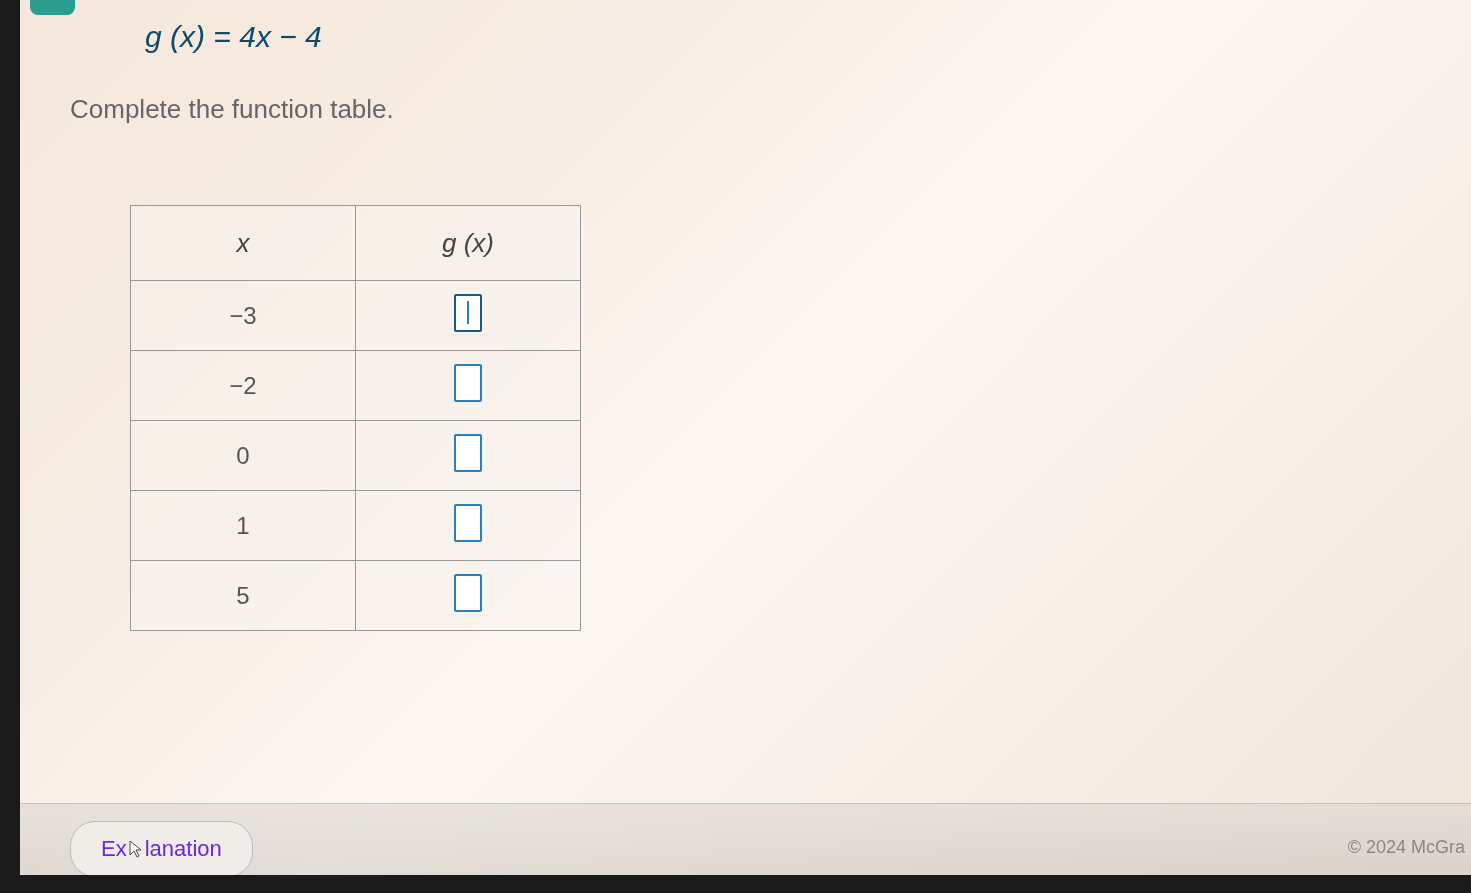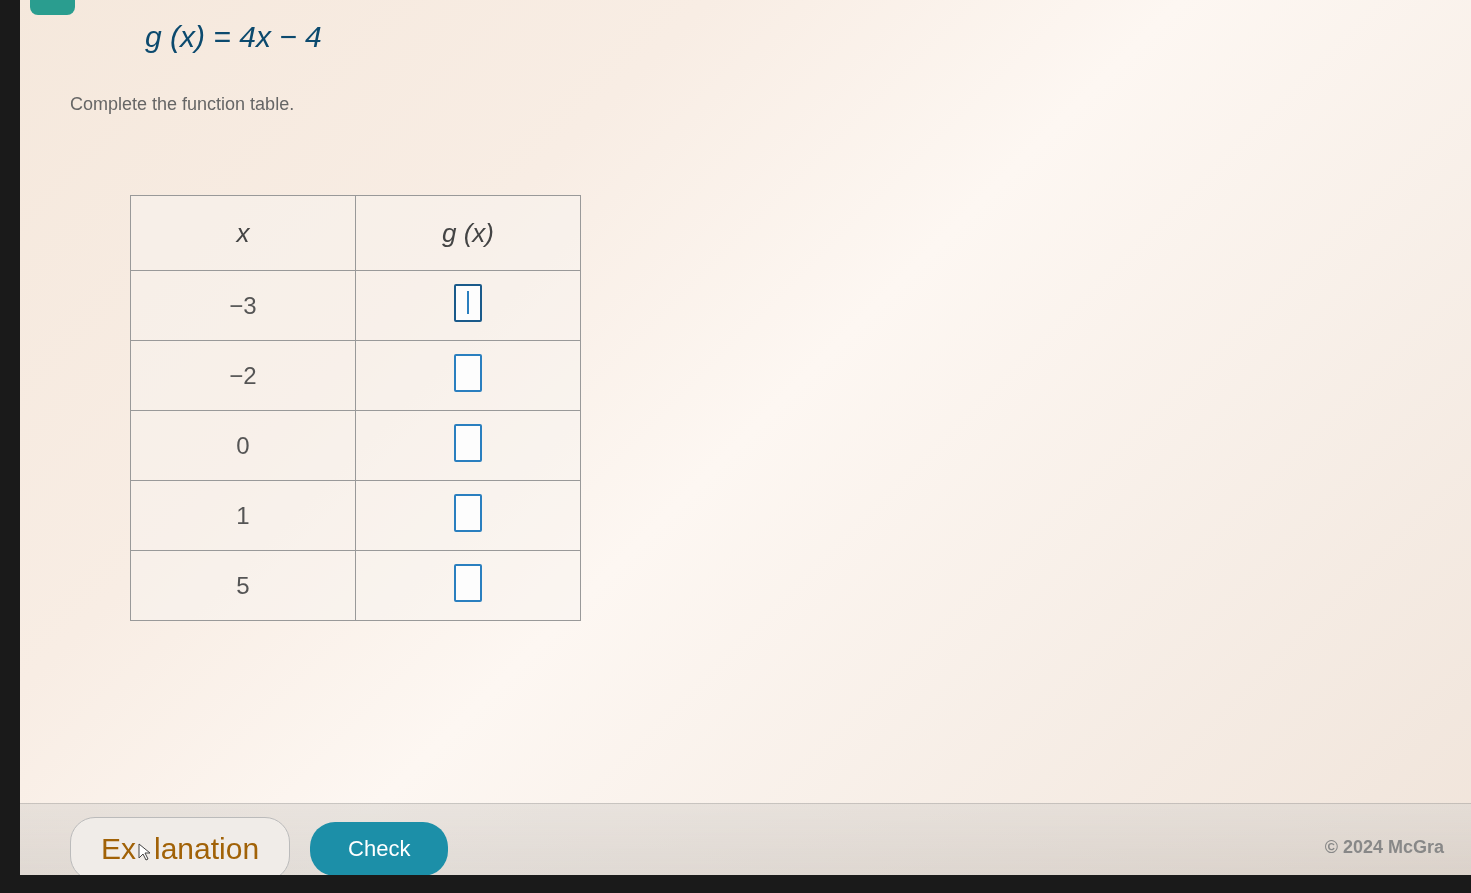--- a/index.html
+++ b/index.html
@@ -59,21 +59,21 @@
     
     .equation {
       font-size: 30px;
       color: #0c4a6e;
       margin-left: 75px;
       margin-bottom: 40px;
       font-style: italic;
     }
     
     .instruction {
-      font-size: 18px;
+      font-size: 26px;
       color: #666;
       margin-bottom: 80px;
       font-weight: 500;
     }
     
     .function-table {
       margin-left: 60px;
       border-collapse: collapse;
       background: rgba(248, 244, 240, 0.5);
     }
@@ -137,45 +137,44 @@
       align-items: center;
       padding: 0 50px;
       border-top: 1px solid rgba(150,150,150,0.3);
     }
     
     .explanation-btn {
       background: #f0ece8;
       border: 1px solid #bbb;
       border-radius: 25px;
       padding: 14px 30px;
-      font-size: 30px;
-      color: #a16207;
+      font-size: 22px;
+      color: #6d28d9;
       cursor: pointer;
       margin-right: 20px;
       position: relative;
     }
     
     .check-btn {
       background: #1c8fa8;
       border: none;
       border-radius: 25px;
       padding: 14px 38px;
       font-size: 22px;
       color: #fff;
       cursor: pointer;
       font-weight: 500;
     }
     
     .copyright {
       position: absolute;
-      right: 27px;
+      right: 6px;
       bottom: 35px;
       font-size: 18px;
       color: #888;
-      font-weight: bold;
     }
     
     .cursor-icon {
       display: inline-block;
       position: relative;
       top: 3px;
     }
     
     .bottom-edge {
       position: absolute;
@@ -244,17 +243,16 @@
     </tbody>
   </table>
 </div>
 
 <div class="bottom-bar">
   <button class="explanation-btn">
     <span>Ex<span class="cursor-icon"><svg width="18" height="20" viewBox="0 0 18 20">
             <path d="M3 2 L3 16 L7 12 L10 18 L12 17 L9 11 L14 11 Z" fill="#fff" stroke="#444" stroke-width="1"></path>
           </svg></span>lanation</span>
   </button>
-  <button class="check-btn">Check</button>
   <div class="copyright">© 2024 McGra</div>
 </div>
 
 <div class="bottom-edge"></div>
 
 </body></html>

